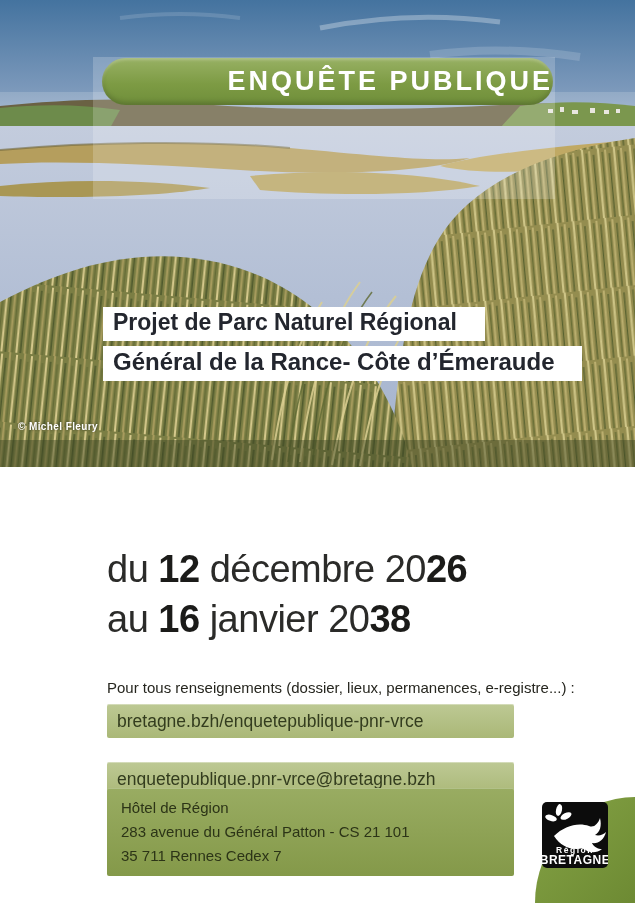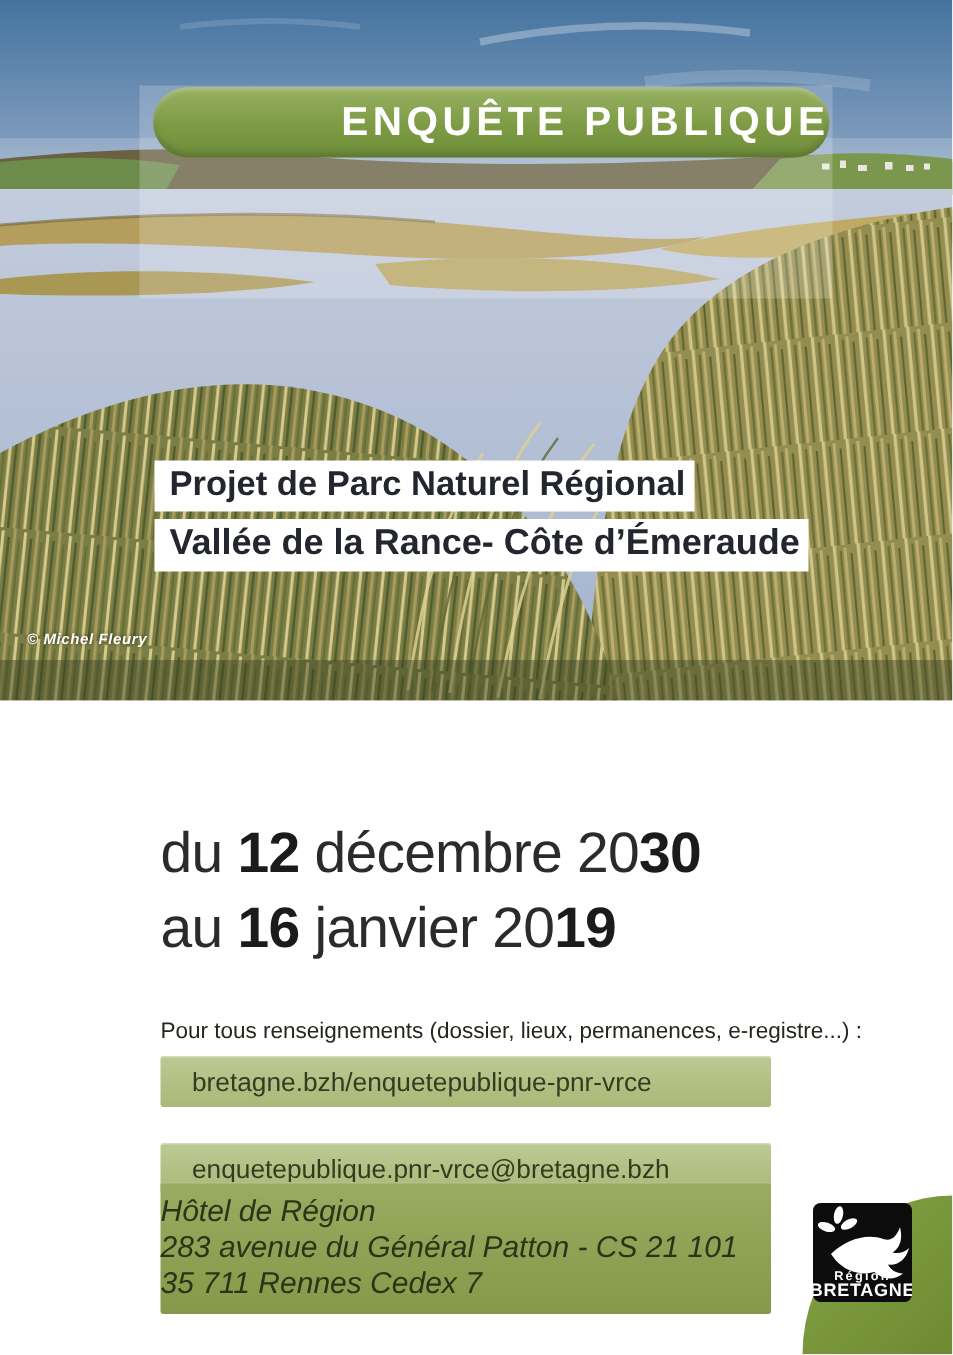--- a/index.html
+++ b/index.html
@@ -15,55 +15,55 @@
   }
   .banner-pill{
     position:absolute;left:102px;top:58px;width:451px;height:47px;
     border-radius:26px;display:flex;align-items:center;justify-content:flex-end;
     background:linear-gradient(180deg,#98b164 0%,#7d9b44 55%,#6f8e3a 100%);
     box-shadow:inset 0 -3px 5px rgba(0,0,0,.18), inset 0 2px 3px rgba(255,255,255,.25);
     color:#ffffff;font-size:27px;font-weight:700;letter-spacing:3px;
   }
   .title-box{
     position:absolute;background:#ffffff;color:#23262e;
-    font-weight:700;padding:2px 6px 5px 10px;white-space:nowrap;
+    font-weight:700;padding:2px 28px 5px 10px;white-space:nowrap;
   }
   .title-box.l1{left:103px;top:307px;font-size:23px;}
   .title-box.l2{left:103px;top:346px;font-size:24px;}
   .credit{
     position:absolute;left:18px;top:421px;color:#ffffff;font-size:10px;
-    font-weight:700;letter-spacing:.4px;text-shadow:0 0 3px rgba(0,0,0,.55);font-style:italic;
+    font-weight:700;letter-spacing:.4px;text-shadow:0 0 3px rgba(0,0,0,.55);
   }
   .headline{
     position:absolute;left:107px;top:492px;font-size:41px;font-weight:800;
     color:#1b1b19;letter-spacing:-.5px;
   }
   .date-line{
     position:absolute;left:107px;font-size:38px;font-weight:300;color:#2b2b29;
     letter-spacing:-.5px;white-space:nowrap;
   }
   .date-line .b{font-weight:800;color:#1b1b19;}
   .date-line.d1{top:548px;}
   .date-line.d2{top:598px;}
   .info-label{
     position:absolute;left:107px;top:679px;font-size:15px;color:#26261f;text-align:right;
   }
   .green-box{
     position:absolute;left:107px;width:407px;box-sizing:border-box;
-    padding:6px 21px;font-size:17.5px;line-height:22px;color:#333c1e;
+    padding:6px 10px;font-size:17.5px;line-height:22px;color:#333c1e;
     background:linear-gradient(180deg,#bdc994 0%,#aab877 100%);
     border-radius:2px;box-shadow:inset 0 1px 0 rgba(255,255,255,.35);
   }
   .green-box.web{top:704px;}
   .green-box.email{top:762px;}
   .address-box{
     position:absolute;left:107px;top:788px;width:407px;box-sizing:border-box;
-    padding:8px 0;font-size:20px;line-height:24px;color:#2c3417;
+    padding:8px 14px;font-size:15px;line-height:24px;color:#2c3417;
     background:linear-gradient(180deg,#99ac62 0%,#849949 100%);
-    border-radius:2px;box-shadow:inset 0 1px 0 rgba(255,255,255,.25);font-style:italic;
+    border-radius:2px;box-shadow:inset 0 1px 0 rgba(255,255,255,.25);
   }
   .corner-blob{
     position:absolute;right:0;bottom:0;width:100px;height:106px;
     border-top-left-radius:100% 100%;
     background:linear-gradient(135deg,#85a345 0%,#6d8a33 100%);
   }
   .brand-logo{
     position:absolute;left:542px;top:802px;width:66px;height:66px;
     background:#0c0c0c;border-radius:5px;
   }
@@ -147,30 +147,30 @@
     </svg>
   </div>
 
   <div class="overlay-band"></div>
 
   <div class="banner-pill">
     <span>ENQUÊTE PUBLIQUE</span>
   </div>
 
   <div class="title-box l1">Projet de Parc Naturel Régional</div>
-  <div class="title-box l2">Vallée de la Rance- Côte d’Émeraude</div>
+  <div class="title-box l2">Général de la Rance- Côte d’Émeraude</div>
 
   <div class="credit">© Michel Fleury</div>
 
 
   <div class="date-line d1">
-    <span>du </span><span class="b">12</span><span> décembre 20</span><span class="b">30</span>
+    <span>du </span><span class="b">12</span><span> décembre 20</span><span class="b">26</span>
   </div>
   <div class="date-line d2">
-    <span>au </span><span class="b">16</span><span> janvier 20</span><span class="b">19</span>
+    <span>au </span><span class="b">16</span><span> janvier 20</span><span class="b">38</span>
   </div>
 
   <div class="info-label">Pour tous renseignements (dossier, lieux, permanences, e-registre...) :</div>
 
   <div class="green-box web">
     <span>bretagne.bzh/enquetepublique-pnr-vrce</span>
   </div>
   <div class="green-box email">
     <span>enquetepublique.pnr-vrce@bretagne.bzh</span>
   </div>

